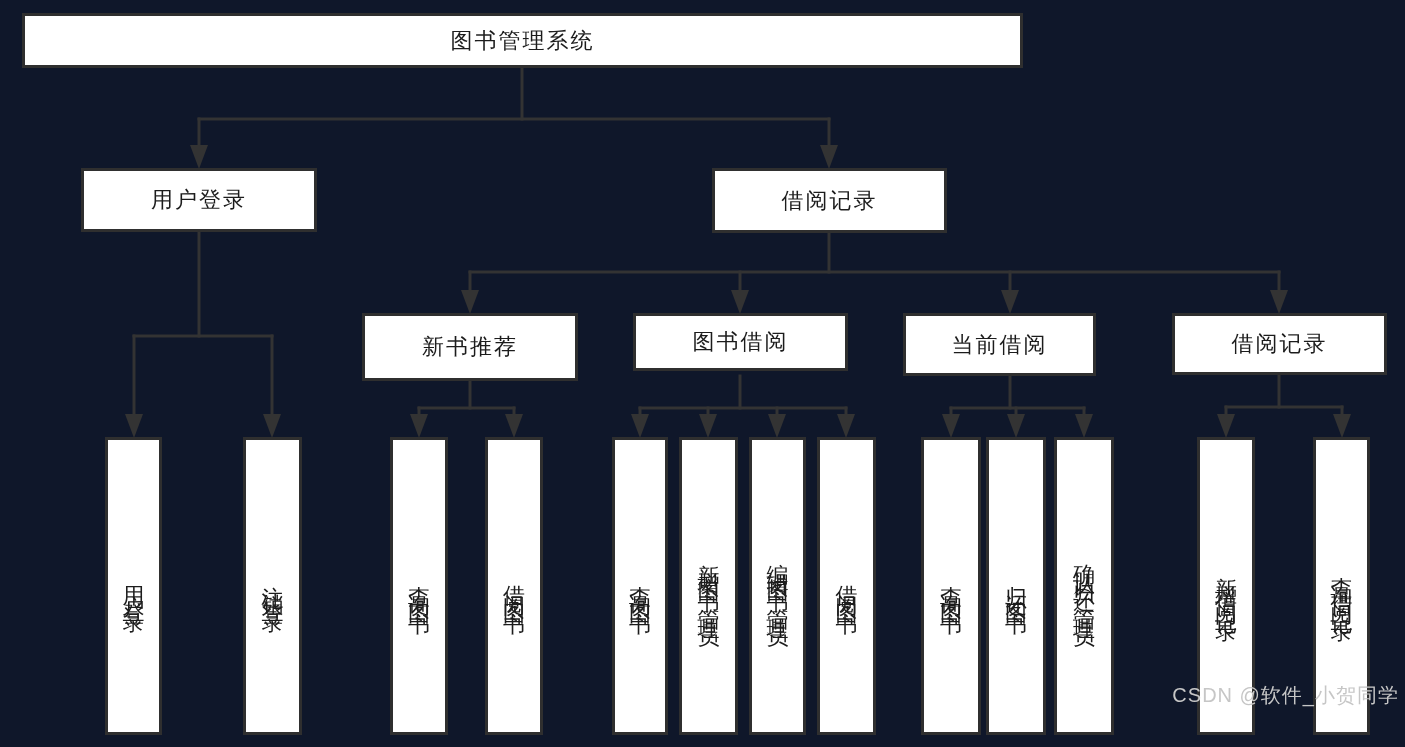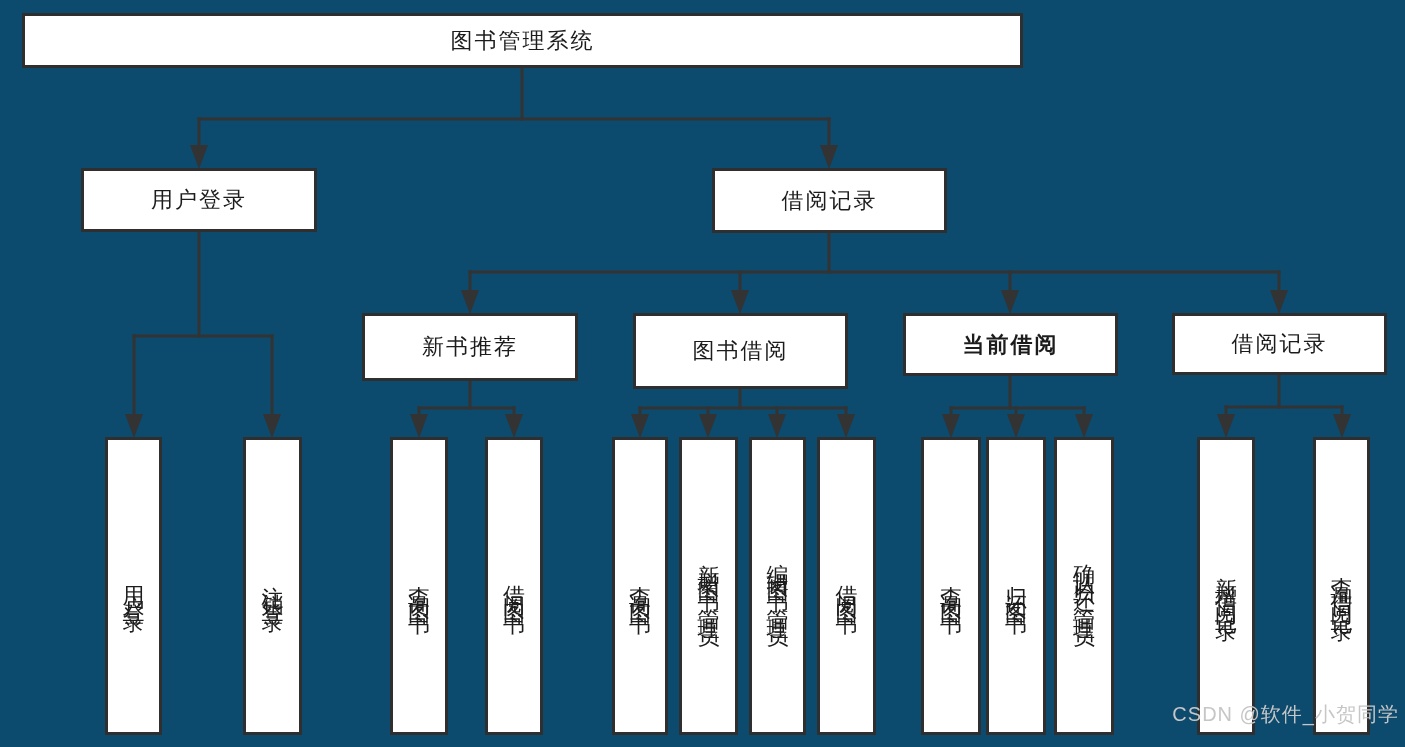--- a/index.html
+++ b/index.html
@@ -1,20 +1,20 @@
 <!DOCTYPE html>
 <html><head>
 <meta charset="utf-8">
 <style>
   html, body { margin: 0; padding: 0; background: #ffffff; }
   .stage {
     position: relative;
     width: 1405px;
     height: 747px;
-    background: #0c4a6e;
+    background: #0f172a;
     font-family: "Liberation Sans", "DejaVu Sans", sans-serif;
     overflow: hidden;
   }
   .connector-layer {
     position: absolute;
     left: 0; top: 0;
     width: 1405px; height: 747px;
     z-index: 0;
   }
   .node {
@@ -37,21 +37,21 @@
     font-size: 22px;
     letter-spacing: 9px;
     writing-mode: vertical-rl;
     -webkit-writing-mode: vertical-rl;
     text-orientation: mixed;
     line-height: 1;
   }
   .watermark {
     position: absolute;
     right: 6px;
-    top: 701px;
+    top: 682px;
     z-index: 2;
     font-size: 20px;
     letter-spacing: 1px;
     color: #c6c6c6;
     white-space: nowrap;
     margin-left: 11px;
   }
 </style>
 </head>
 <body>
@@ -126,22 +126,22 @@
       <polygon points="1342,438 1333,414 1351,414" fill="#333333" stroke="none"></polygon>
     </g>
   </svg>
 
   <div class="node h-label" style="left:22px; top:13px; width:1001px; height:55px;">图书管理系统</div>
 
   <div class="node h-label" style="left:81px; top:168px; width:236px; height:64px;">用户登录</div>
   <div class="node h-label" style="left:712px; top:168px; width:235px; height:65px;">借阅记录</div>
 
   <div class="node h-label" style="left:362px; top:313px; width:216px; height:68px;">新书推荐</div>
-  <div class="node h-label" style="left:633px; top:313px; width:215px; height:76px;">图书借阅</div>
-  <div class="node h-label" style="left:903px; top:313px; width:215px; height:63px;font-weight:bold;">当前借阅</div>
+  <div class="node h-label" style="left:633px; top:313px; width:215px; height:58px;">图书借阅</div>
+  <div class="node h-label" style="left:903px; top:313px; width:193px; height:63px;">当前借阅</div>
   <div class="node h-label" style="left:1172px; top:313px; width:215px; height:62px;">借阅记录</div>
 
   <div class="node leaf" style="left:105px; top:437px; width:57px; height:298px;">用户登录</div>
   <div class="node leaf" style="left:243px; top:437px; width:59px; height:298px;">注销登录</div>
 
   <div class="node leaf" style="left:390px; top:437px; width:58px; height:298px;">查询图书</div>
   <div class="node leaf" style="left:485px; top:437px; width:58px; height:298px;">借阅图书</div>
 
   <div class="node leaf" style="left:612px; top:437px; width:56px; height:298px;">查询图书</div>
   <div class="node leaf" style="left:679px; top:437px; width:59px; height:298px;">新增图书（管理员）</div>

